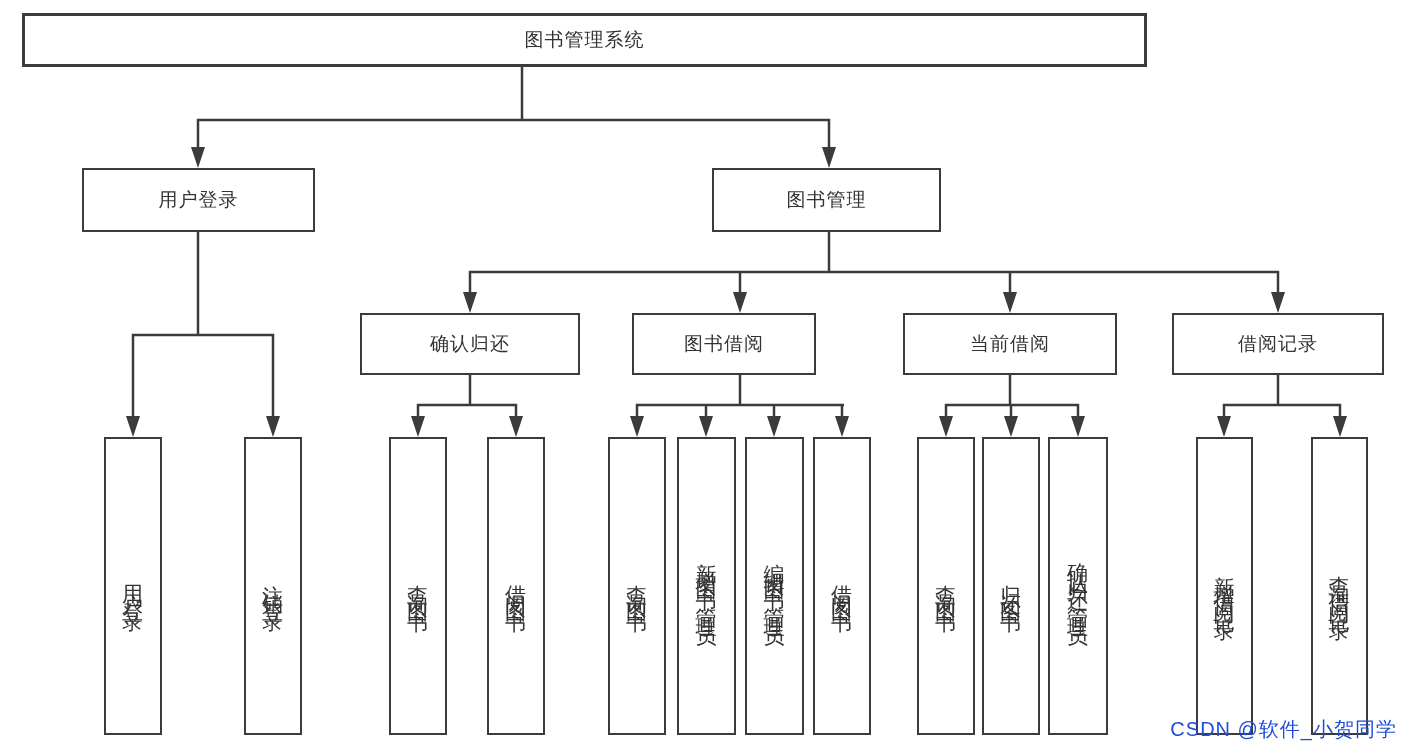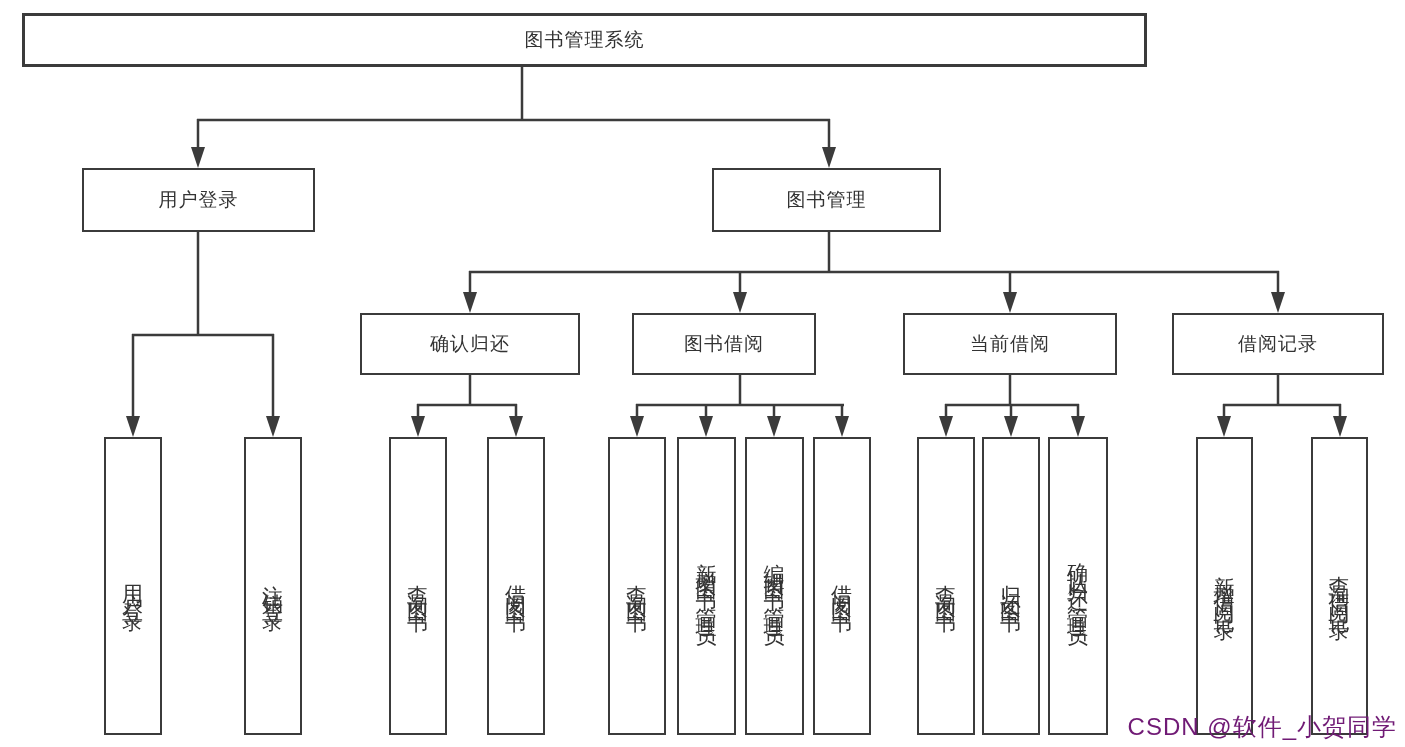--- a/index.html
+++ b/index.html
@@ -47,22 +47,22 @@
     writing-mode: vertical-rl;
     text-orientation: mixed;
     letter-spacing: 9px;
     line-height: 1;
     white-space: nowrap;
   }
   .watermark {
     position: absolute;
     right: 8px;
     bottom: 4px;
-    font-size: 24px;
-    color: #701a75;
+    font-size: 20px;
+    color: #1d4ed8;
     letter-spacing: 1px;
     white-space: nowrap;
   }
 </style>
 </head>
 <body>
 
 <div class="canvas">
 
   <svg class="connectors" width="1405" height="747" viewBox="0 0 1405 747" xmlns="http://www.w3.org/2000/svg">

